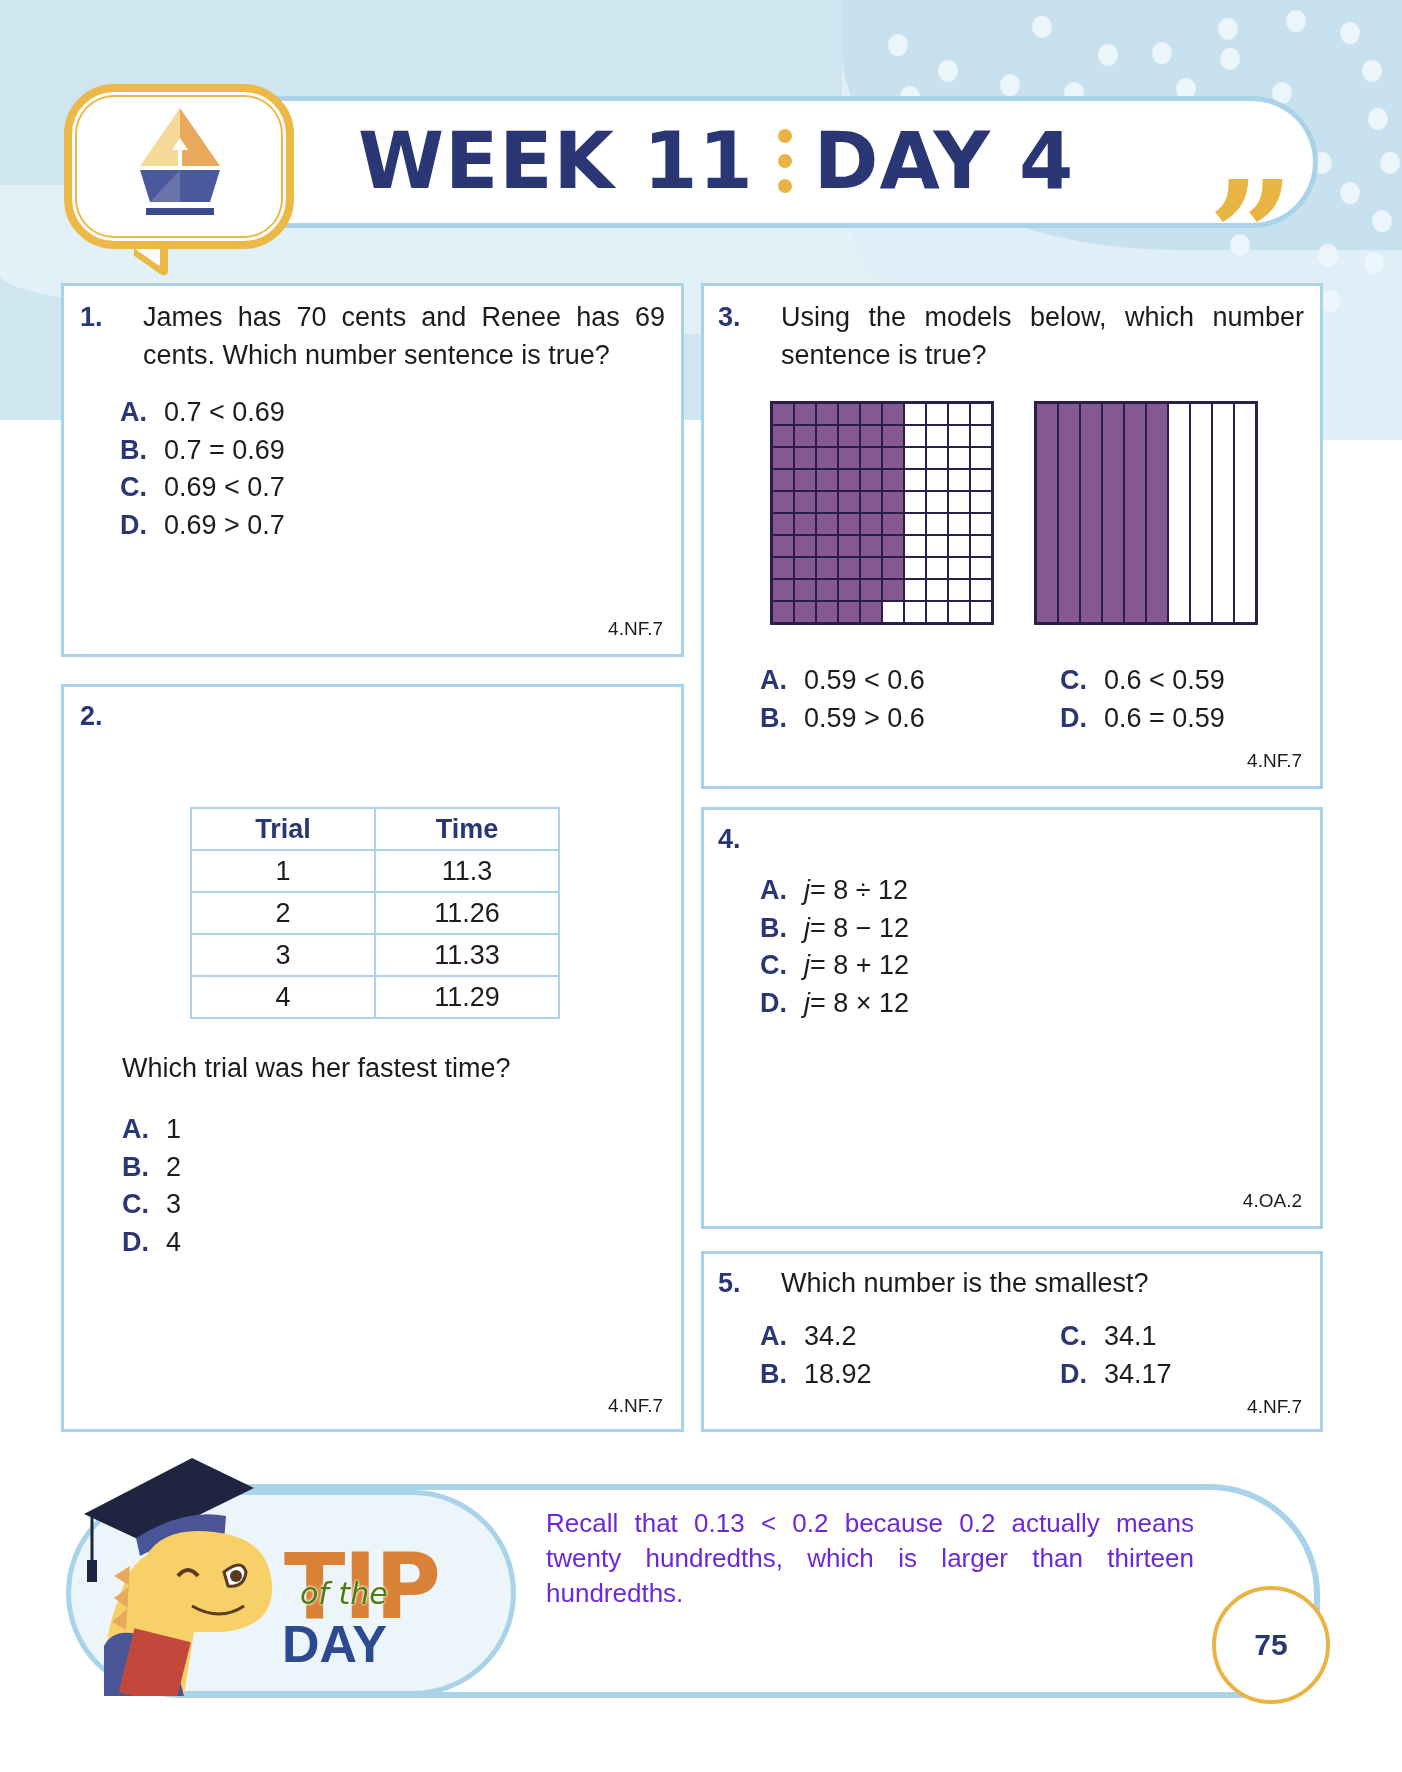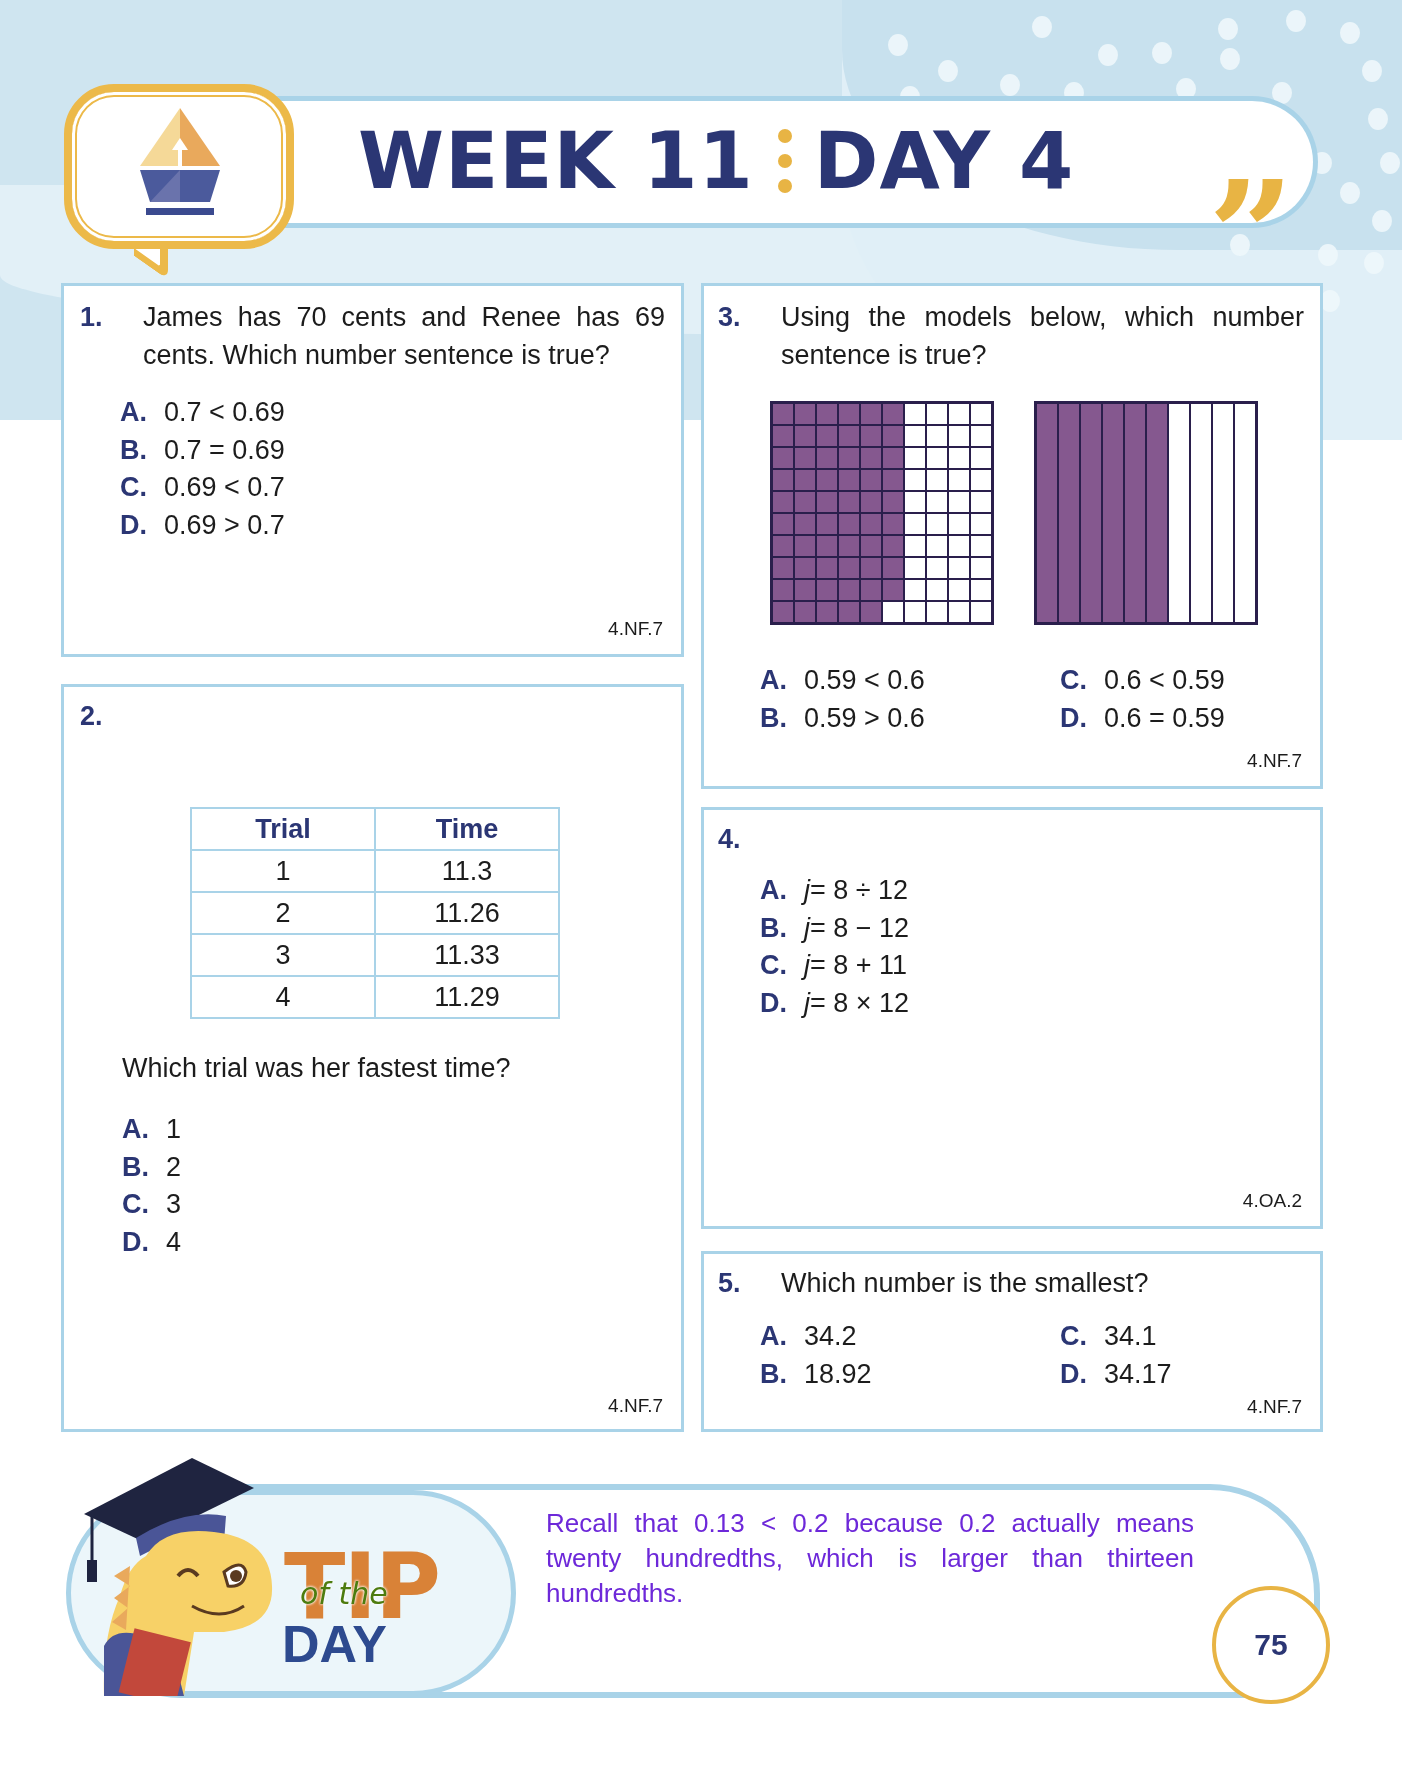--- a/index.html
+++ b/index.html
@@ -426,21 +426,21 @@
         <span> = 8 ÷ 12</span>
       </div>
     <div class="choice">
         <span class="lt">B.</span>
         <i>j</i>
         <span> = 8 − 12</span>
       </div>
     <div class="choice">
         <span class="lt">C.</span>
         <i>j</i>
-        <span> = 8 + 11</span>
+        <span> = 8 + 12</span>
       </div>
     <div class="choice">
         <span class="lt">D.</span>
         <i>j</i>
         <span> = 8 × 12</span>
       </div>
   </div>
   <span class="std" style="top:380px;">4.OA.2</span>
 </div>
 

